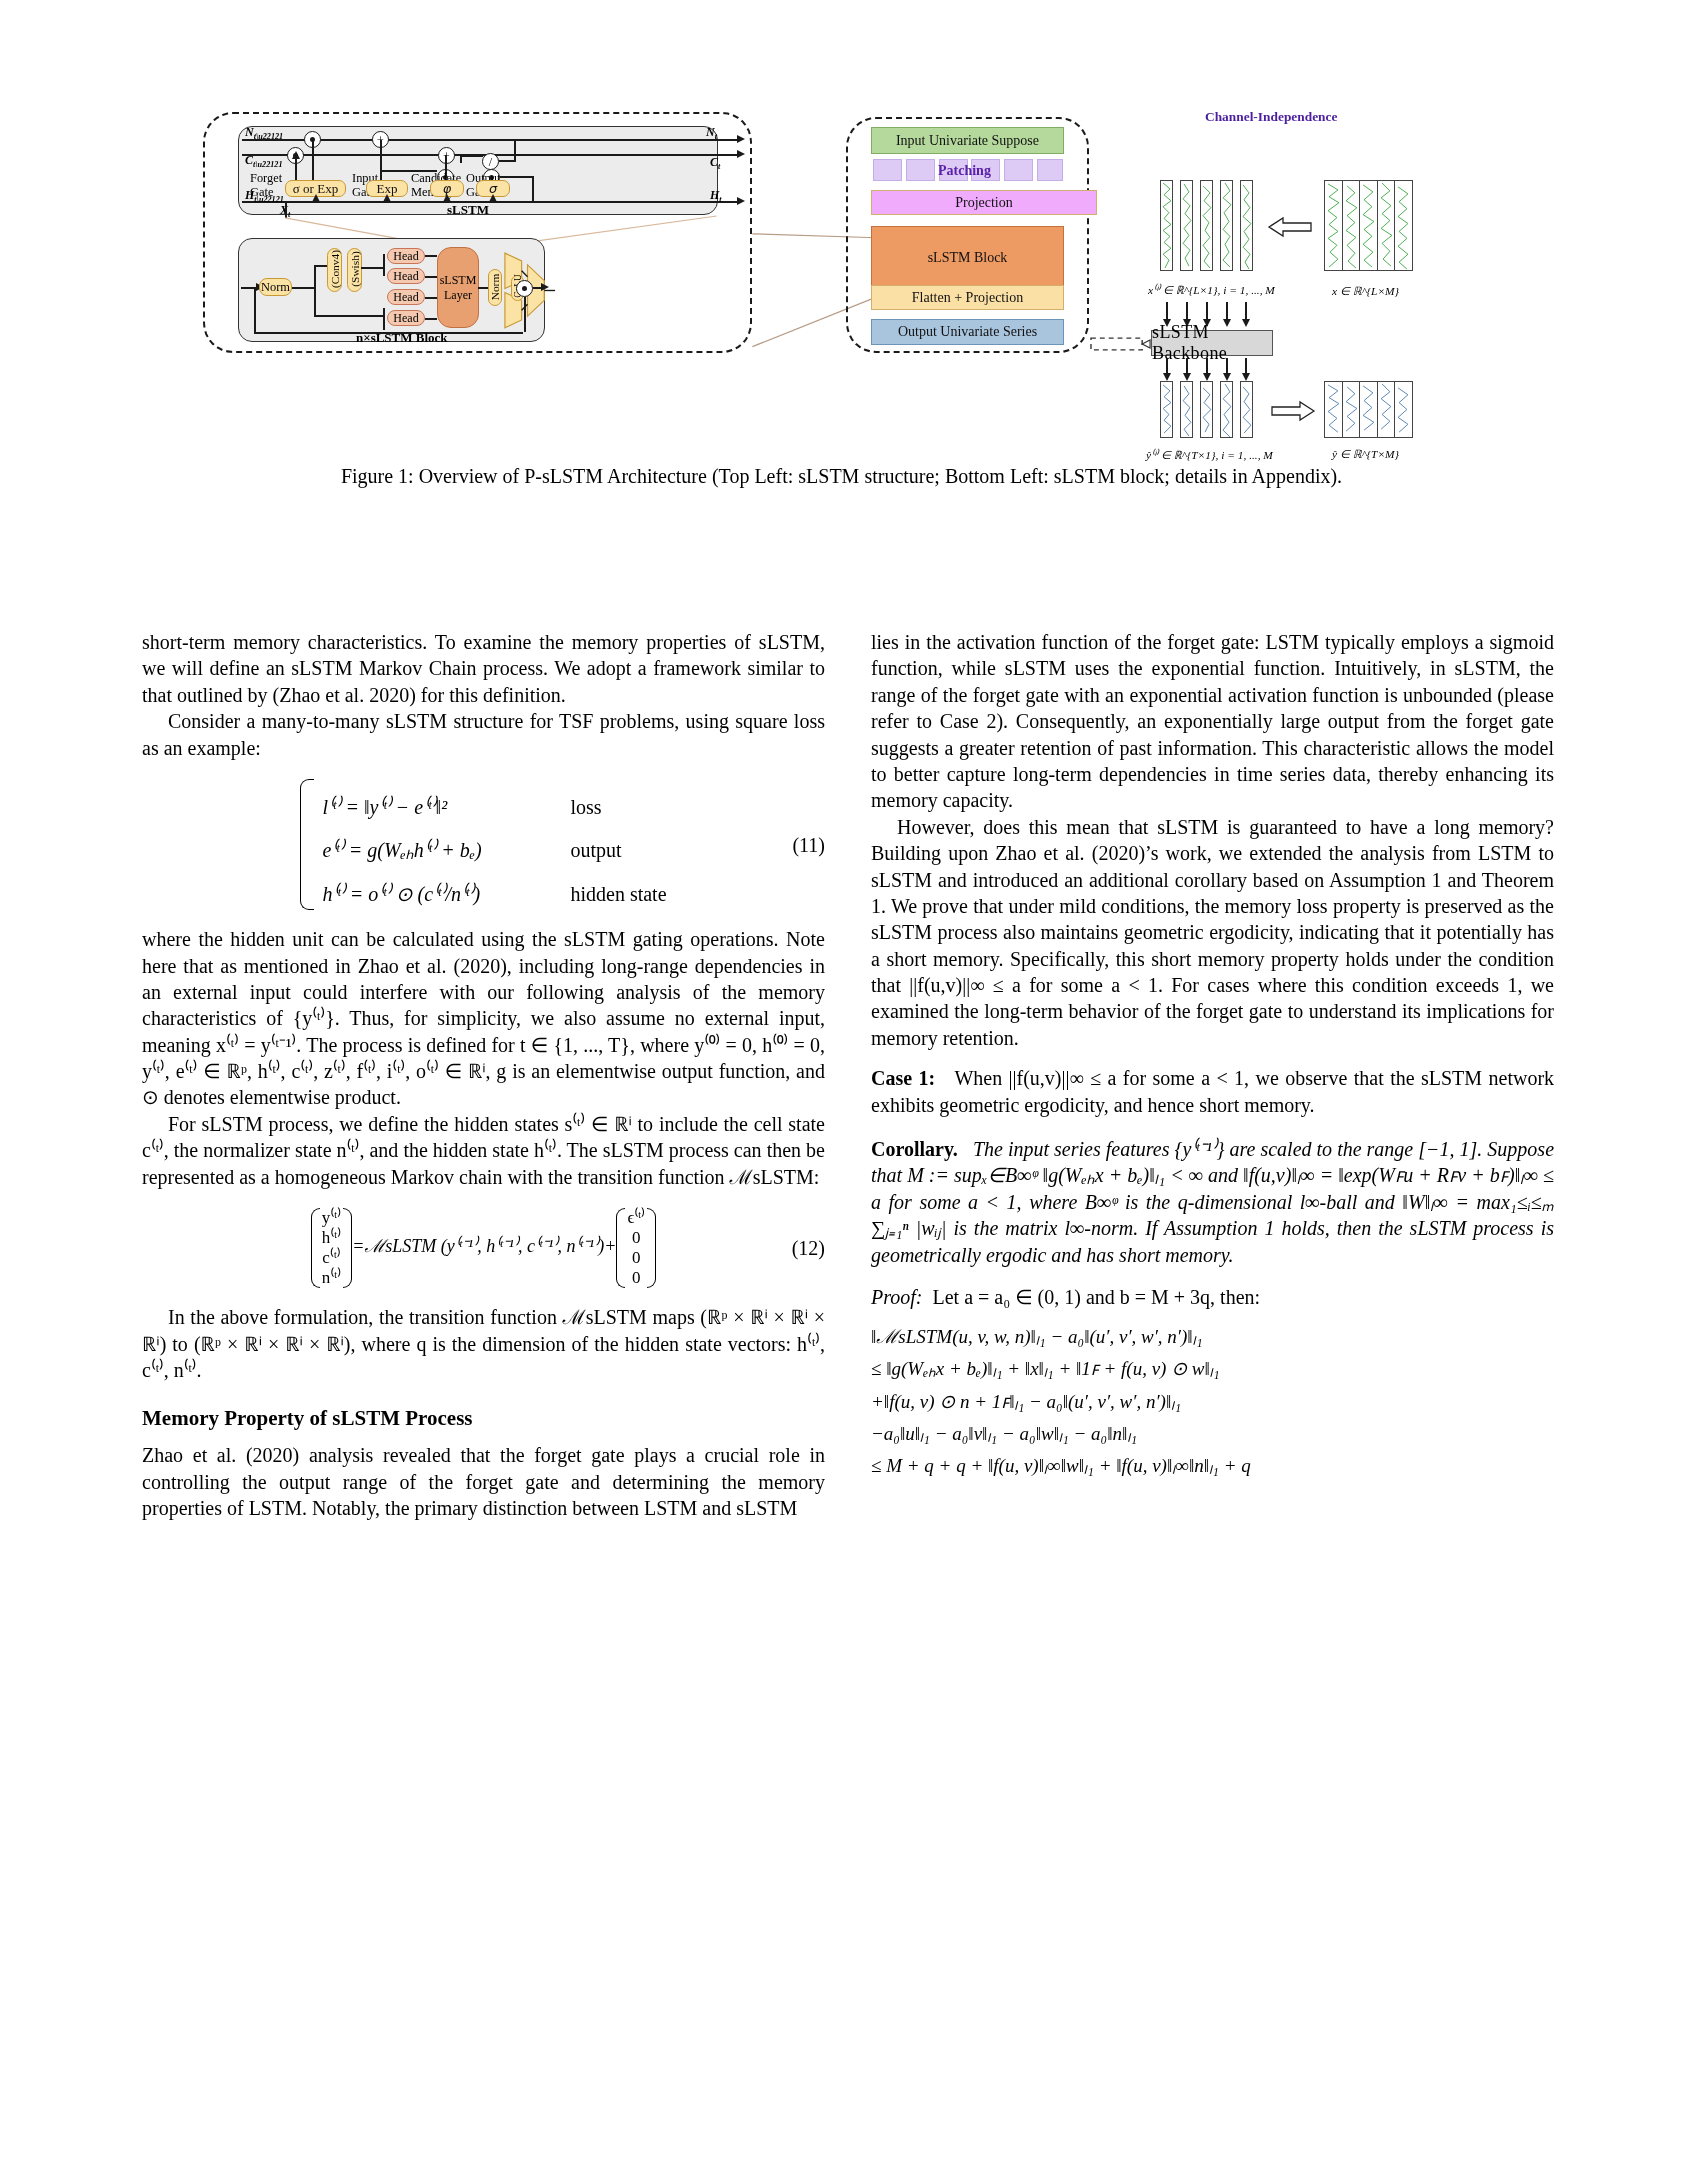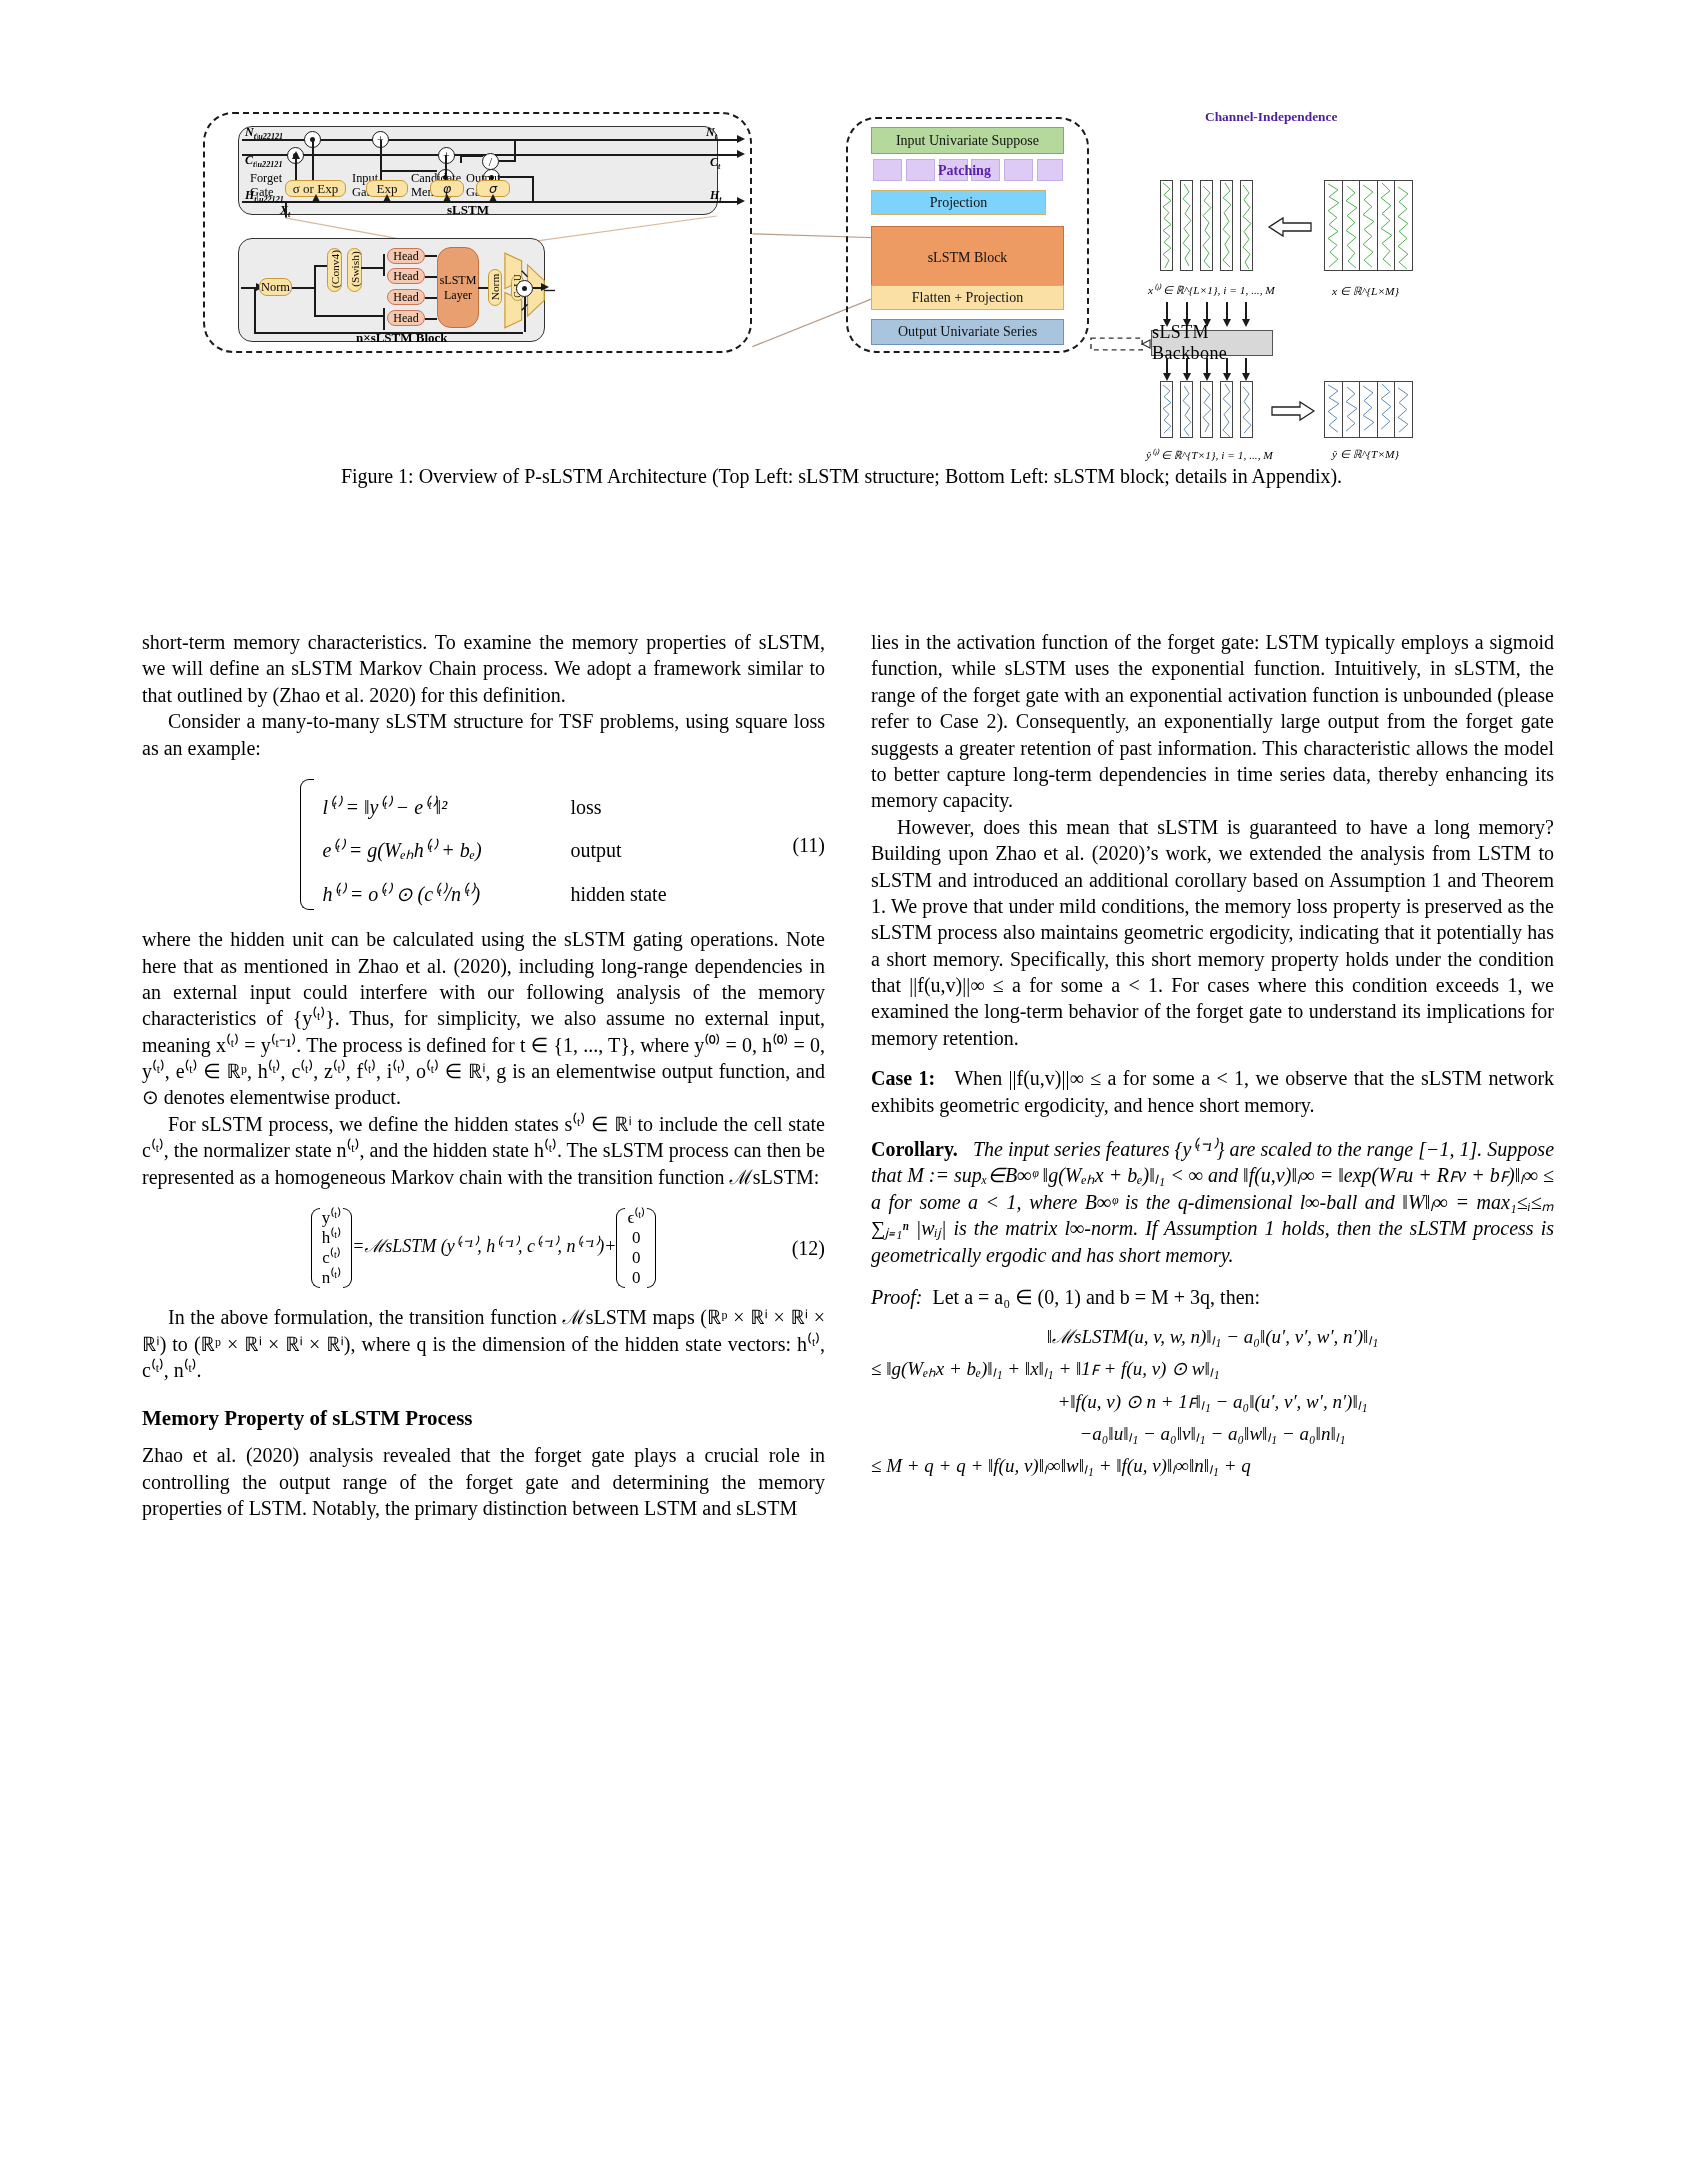--- a/index.html
+++ b/index.html
@@ -150,21 +150,21 @@
   .caserow { display:flex; align-items:baseline; margin:5px 0; }
   .caserow .lhs { min-width:248px;margin-top:12px; }
   .caserow .rhs { font-style:normal; }
   .vecstack { display:inline-block; vertical-align:middle; text-align:center; position:relative; padding:0 11px; font-size:17px; line-height:1.18;}
   .vecstack::before, .vecstack::after {
     content:""; position:absolute; top:0; bottom:0; width:8px;
     border:1.5px solid #000;
   }
   .vecstack::before { left:0; border-right:none; border-radius:10px 0 0 10px; }
   .vecstack::after  { right:0; border-left:none; border-radius:0 10px 10px 0; }
-  .proofline { text-align:center; font-size:19px; margin:7px 0; }
+  .proofline { text-align:left; font-size:19px; margin:7px 0; }
   .caseHead { font-weight:bold; }
 </style>
 </head>
 <body>
 
 <div id="figure-area">
 
   <div class="dash-panel" style="left:203px; top:112px; width:549px; height:241px;"></div>
 
   <div class="cellbox" style="left:238px; top:126px; width:480px; height:89px;">
@@ -348,21 +348,21 @@
   </div>
 
   <div class="patch-cell" style="left:873px; top:159px; width:29px; height:22px;"></div>
   <div class="patch-cell" style="left:906px; top:159px; width:29px; height:22px;"></div>
   <div class="patch-cell" style="left:939px; top:159px; width:29px; height:22px;"></div>
   <div class="patch-cell" style="left:971px; top:159px; width:29px; height:22px;"></div>
   <div class="patch-cell" style="left:1004px; top:159px; width:29px; height:22px;"></div>
   <div class="patch-cell" style="left:1037px; top:159px; width:26px; height:22px;"></div>
   <div class="patch-label" style="left:938px; top:163px;">Patching</div>
 
-  <div class="pipe-box" style="left:871px; top:190px; width:175px; height:25px; background:#7dd3fc; border-color:#d3b069;">
+  <div class="pipe-box" style="left:871px; top:190px; width:226px; height:25px; background:#f0abfc; border-color:#d3b069;">
     <span>Projection</span>
   </div>
 
   <div class="pipe-box" style="left:871px; top:226px; width:193px; height:63px; background:#ee9a63; border-color:#c4713c;">
     <span>sLSTM Block</span>
   </div>
 
   <div class="pipe-box" style="left:871px; top:285px; width:193px; height:25px; background:#fbe0a6; border-color:#d3b069;">
     <span>Flatten + Projection</span>
   </div>

